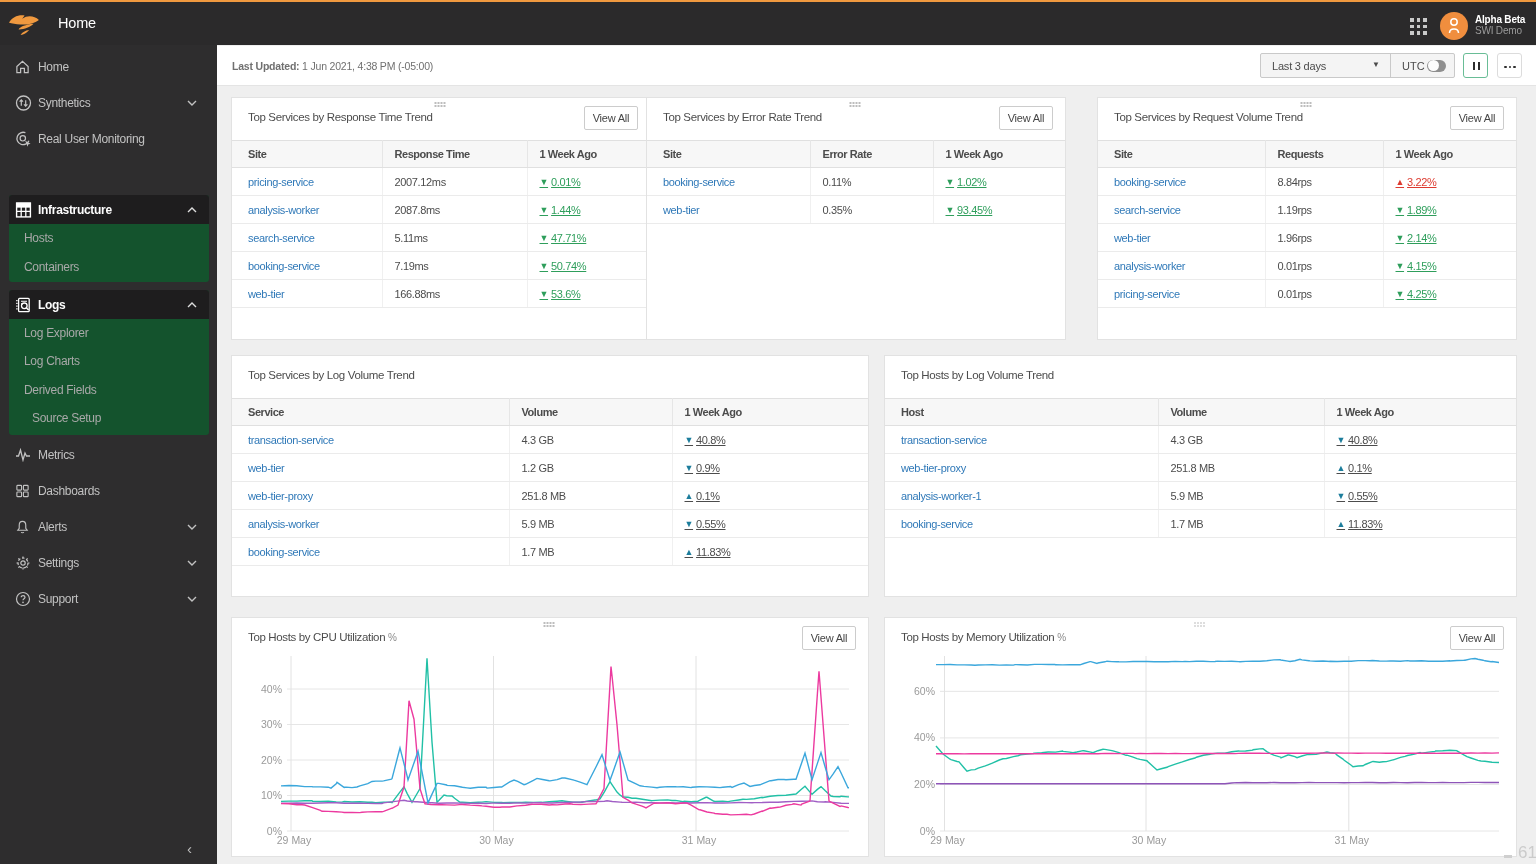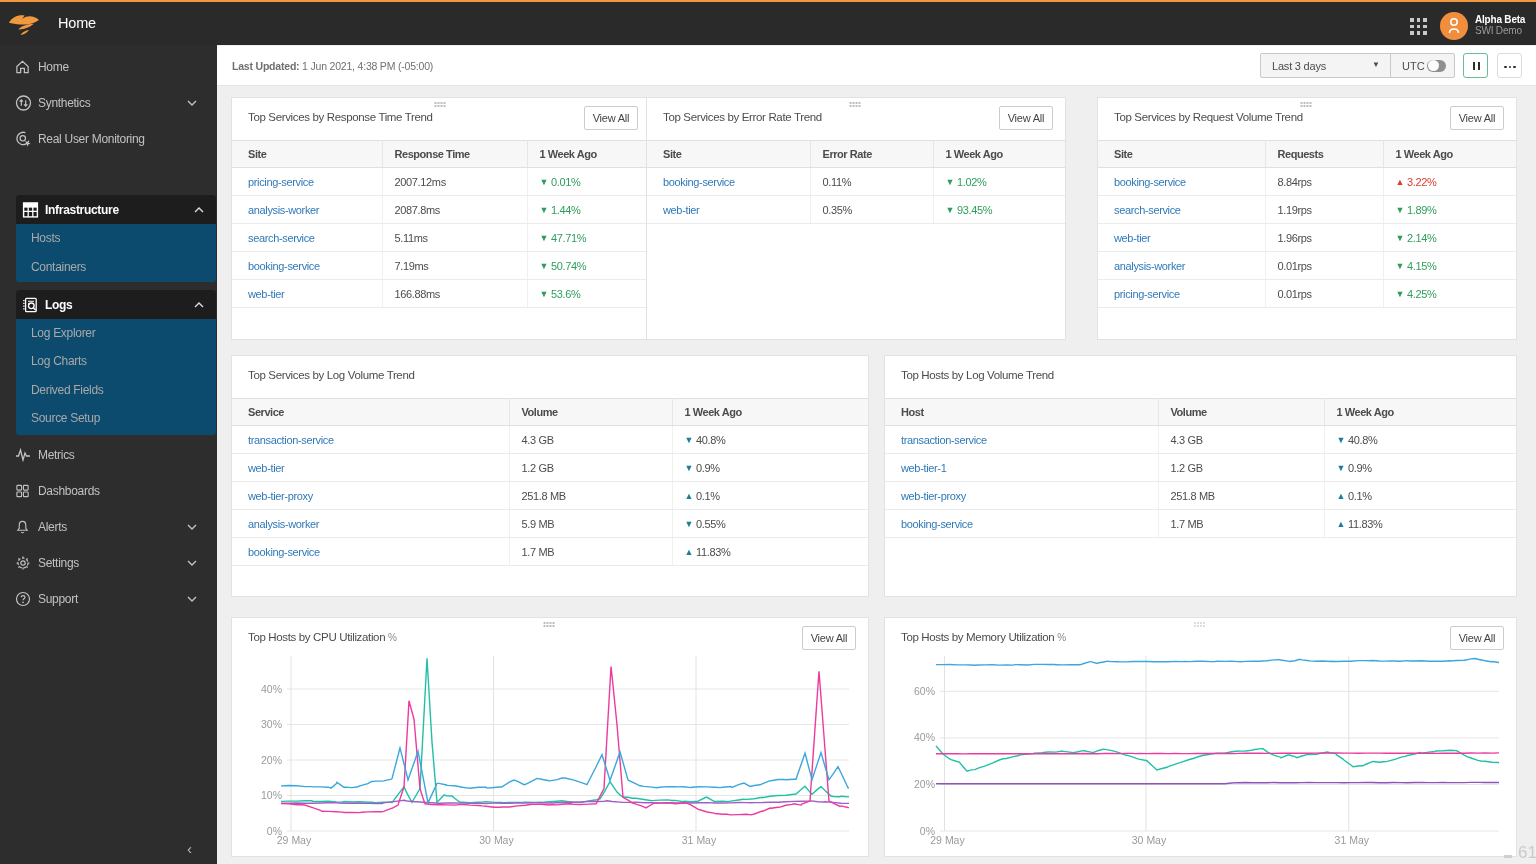--- a/index.html
+++ b/index.html
@@ -15,39 +15,39 @@
 .grid-ic { position:absolute; left:1410px; top:16px; width:17px; height:17px; }
 .grid-ic div { position:absolute; width:3.5px; height:3.5px; background:#c9c9c9; }
 .avatar { position:absolute; left:1440px; top:10px; width:28px; height:28px; border-radius:50%; background:#f08e3e; }
 .acct1 { position:absolute; left:1475px; top:12px; color:#fff; font-size:10px; letter-spacing:-0.2px; font-weight:bold; }
 .acct2 { position:absolute; left:1475px; top:23px; color:#9b9b9b; font-size:10px; letter-spacing:-0.2px; }
 
 .sbitem { position:absolute; left:0; width:217px; height:36px; }
 .sbitem .txt { position:absolute; left:38px; top:50%; transform:translateY(-50%); color:#c2c2c2; font-size:12px; letter-spacing:-0.3px; }
 .sbitem svg { position:absolute; left:15px; top:50%; transform:translateY(-50%); }
 .sbitem .chev { position:absolute; left:auto; right:20px; top:50%; transform:translateY(-50%); }
-.sbsec { position:absolute; left:16px; width:200px; background:#0c4a6e; border-radius:3px; }
+.sbsec { position:absolute; left:9px; width:200px; background:#14532d; border-radius:3px; }
 .sbsechead { position:absolute; left:0; top:0; width:200px; height:29px; background:#1e1d1e; border-radius:3px 3px 0 0; }
 .sbsechead .txt { position:absolute; left:29px; top:50%; transform:translateY(-50%); color:#fdfdfd; font-size:12px; letter-spacing:-0.3px; font-weight:bold; }
 .sbsechead svg { position:absolute; left:6px; top:50%; transform:translateY(-50%); }
 .sbsechead .chev { position:absolute; left:auto; right:12px; top:50%; transform:translateY(-50%); }
 .sbsub { position:absolute; left:15px; color:#a9a9a9; font-size:12px; letter-spacing:-0.3px; }
 .collapse-ar { position:absolute; left:187px; top:795px; color:#bdbdbd; font-size:15px; }
 
 .card { position:absolute; background:#fff; border:1px solid #e2e2e2; }
 .card .title { position:absolute; left:16px; top:13px; font-size:11.5px; letter-spacing:-0.35px; color:#4c4c4c; }
 .card .title .pct { font-size:10px; color:#8b8b8b; }
 .viewall { position:absolute; right:12px; top:8px; width:54px; height:24px; border:1px solid #ccc; border-radius:2px; background:#fff; font-size:11px; letter-spacing:-0.2px; color:#454545; text-align:center; line-height:22px; }
 .dots { position:absolute; top:4px; left:50%; transform:translateX(-50%); width:13px; height:5px; }
 .dots div { position:absolute; width:1.5px; height:1.5px; background:#bdbdbd; }
 table.dtable { position:absolute; left:0; top:42px; border-collapse:collapse; table-layout:fixed; width:100%; }
 table.dtable th { background:#f7f7f7; border-top:1px solid #e0e0e0; border-bottom:1px solid #e0e0e0; border-right:1px solid #e6e6e6; font-size:11px; letter-spacing:-0.45px; color:#4c4c4c; text-align:left; padding:0 0 0 16px; height:27px; font-weight:bold; }
 table.dtable th:last-child { border-right:none; }
 table.dtable td { border-bottom:1px solid #ebebeb; border-right:1px solid #f0f0f0; font-size:11px; letter-spacing:-0.35px; color:#4c4c4c; padding:0 0 0 16px; height:28px; }
-table.dtable td:last-child { border-right:none; }
+table.dtable td:last-child { border-right:none;text-decoration:underline; }
 table.dtable td.c2, table.dtable th.c2, table.dtable td.c3, table.dtable th.c3 { padding-left:12px; }
 a.lnk { color:#3079b8; text-decoration:none; }
 table.dtable td.grn { color:#2e9e5b; } table.dtable td.red { color:#dd3b30; }
 
 .caret { font-size:9px; vertical-align:1px; margin-right:3px; }
 .tealc { color:#1c7d9c; }
 
 .ctrlgroup { position:absolute; left:1043px; top:7px; width:195px; height:25px; background:#f4f4f4; border:1px solid #c9c9c9; border-radius:2px; }
 .ctrl-dd { position:absolute; left:0; top:0; width:130px; height:23px; border-right:1px solid #c9c9c9; }
 .ctrl-dd .t { position:absolute; left:11px; top:5.5px; font-size:11px; letter-spacing:-0.2px; color:#4c4c4c; }
@@ -119,21 +119,21 @@
           <path d="M11.3 11.3 L13.6 13.6" stroke="#fff" stroke-width="1.4"></path>
         </svg>
         <span class="txt">Logs</span>
         <svg class="chev" width="10" height="6" viewBox="0 0 10 6">
           <path d="M1 5 L5 1 L9 5" fill="none" stroke="#ddd" stroke-width="1.4"></path>
         </svg>
       </div>
     <div class="sbsub" style="top:36px;">Log Explorer</div>
     <div class="sbsub" style="top:64px;">Log Charts</div>
     <div class="sbsub" style="top:93px;">Derived Fields</div>
-    <div class="sbsub" style="top:121px;">Source Setup</div>
+    <div class="sbsub" style="top:121px;margin-left:8px;">Source Setup</div>
   </div>
 
   <div class="sbitem" style="top:392px;">
       <svg width="16" height="14" viewBox="0 0 16 14">
         <path d="M1 8 L3.5 8 L5.5 2 L8 12 L10 5 L11.5 8 L15 8" fill="none" stroke="#c2c2c2" stroke-width="1.3"></path>
       </svg>
       <span class="txt">Metrics</span>
     </div>
   <div class="sbitem" style="top:428px;">
       <svg width="15" height="15" viewBox="0 0 16 16">
@@ -436,28 +436,28 @@
             <th>Host</th>
             <th class="c2">Volume</th>
             <th class="c3">1 Week Ago</th>
           </tr>
       <tr>
             <td><a class="lnk">transaction-service</a></td>
             <td class="c2">4.3 GB</td>
             <td class="c3"><span class="caret tealc">▼</span>40.8%</td>
           </tr>
       <tr>
-            <td><a class="lnk">web-tier-1</a></td>
-            <td class="c2">1.2 GB</td>
-            <td class="c3"><span class="caret tealc">▼</span>0.9%</td>
-          </tr>
-      <tr>
             <td><a class="lnk">web-tier-proxy</a></td>
             <td class="c2">251.8 MB</td>
             <td class="c3"><span class="caret tealc">▲</span>0.1%</td>
+          </tr>
+      <tr>
+            <td><a class="lnk">analysis-worker-1</a></td>
+            <td class="c2">5.9 MB</td>
+            <td class="c3"><span class="caret tealc">▼</span>0.55%</td>
           </tr>
       <tr>
             <td><a class="lnk">booking-service</a></td>
             <td class="c2">1.7 MB</td>
             <td class="c3"><span class="caret tealc">▲</span>11.83%</td>
           </tr>
     </tbody>
       </table>
   </div>
 

